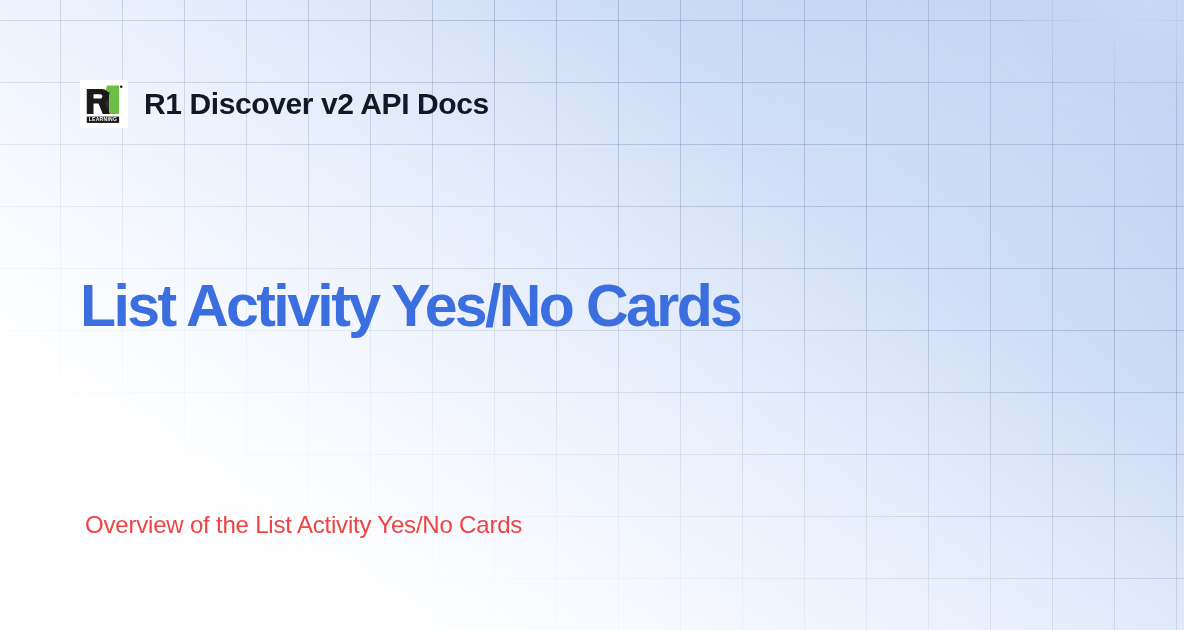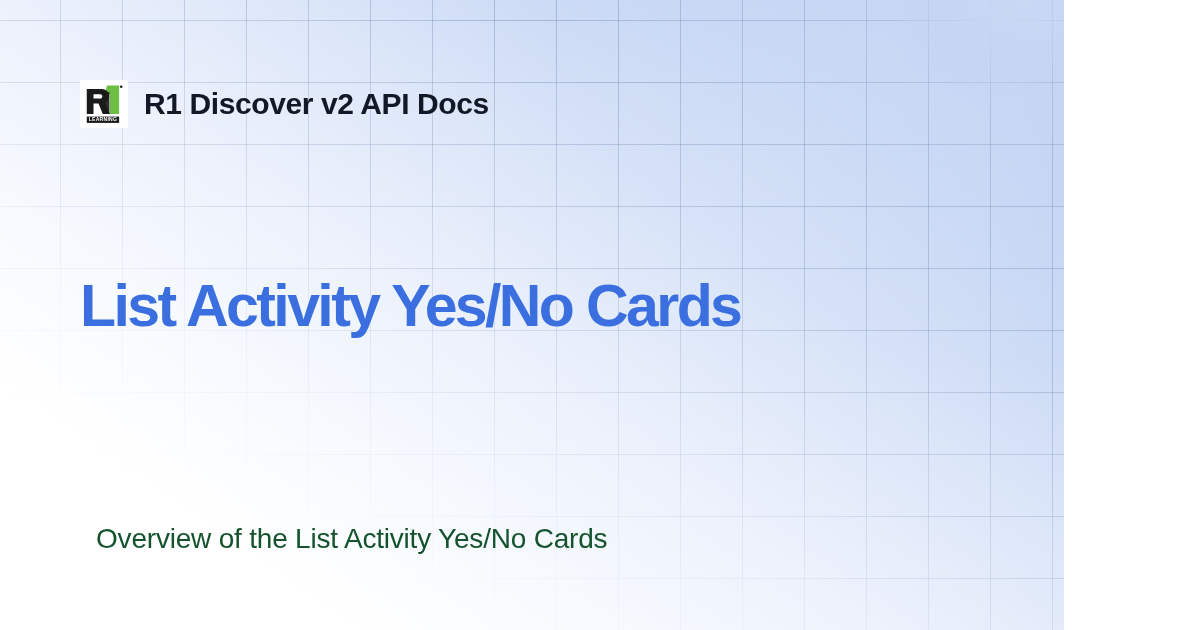--- a/index.html
+++ b/index.html
@@ -9,21 +9,21 @@
   body {
     width: 1200px;
     height: 630px;
     overflow: hidden;
     font-family: "Liberation Sans", sans-serif;
     background: #ffffff;
   }
 
   .og-canvas {
     position: relative;
-    width: 1064px;
+    width: 1184px;
     height: 630px;
     overflow: hidden;
     background: #ffffff;
   }
 
   
   .bg-base {
     position: absolute;
     inset: 0;
     background: linear-gradient(215deg,
@@ -114,26 +114,26 @@
     letter-spacing: -2.6px;
     color: #3b6fdf;
     margin: 0;
   }
 
   .subhead {
     position: absolute;
     left: 80px;
     top: 505px;
     width: 960px;
-    font-size: 28px;
+    font-size: 24px;
     font-weight: normal;
     line-height: 1.25;
     letter-spacing: -0.2px;
-    color: #14532d;
-    margin: 16px;
+    color: #ef4444;
+    margin: 5px;
   }
 </style>
 </head>
 <body>
 
 <div class="og-canvas">
 
   <div class="bg-base"></div>
   <div class="bg-grid"></div>
   <div class="bg-grid-fadecorner"></div>

